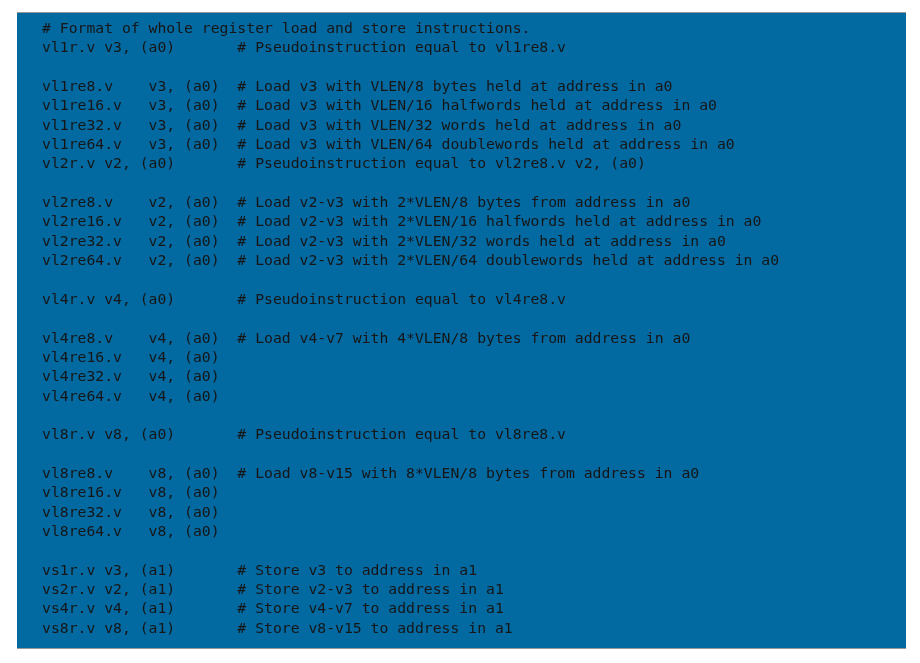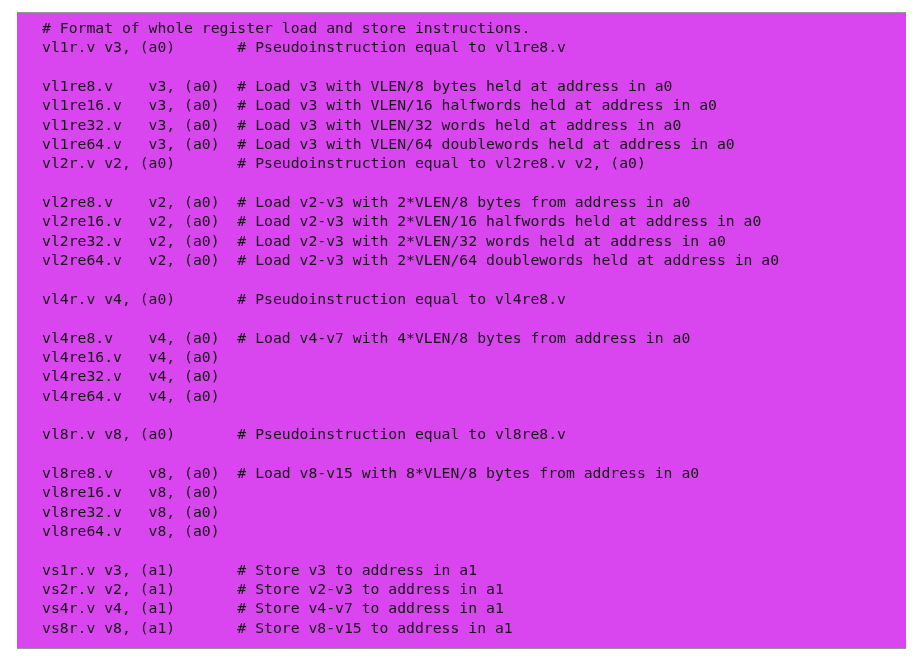--- a/index.html
+++ b/index.html
@@ -13,21 +13,21 @@
   }
   .listingblock {
     position: absolute;
     left: 17px;
     top: 12px;
     width: 889px;
     height: 637px;
     border-top: 1px solid #979797;
     border-bottom: 1px solid #979797;
     padding: 5px 0 0 25px;
-    background: #d946ef;
+    background: #0369a1;
   }
   .code {
     font-family: "DejaVu Sans Mono", "Liberation Mono", monospace;
     font-size: 14.75px;
     line-height: 19.35px;
     color: #161616;
     white-space: pre;
   }
   .code-line {
     min-height: 19.35px;

